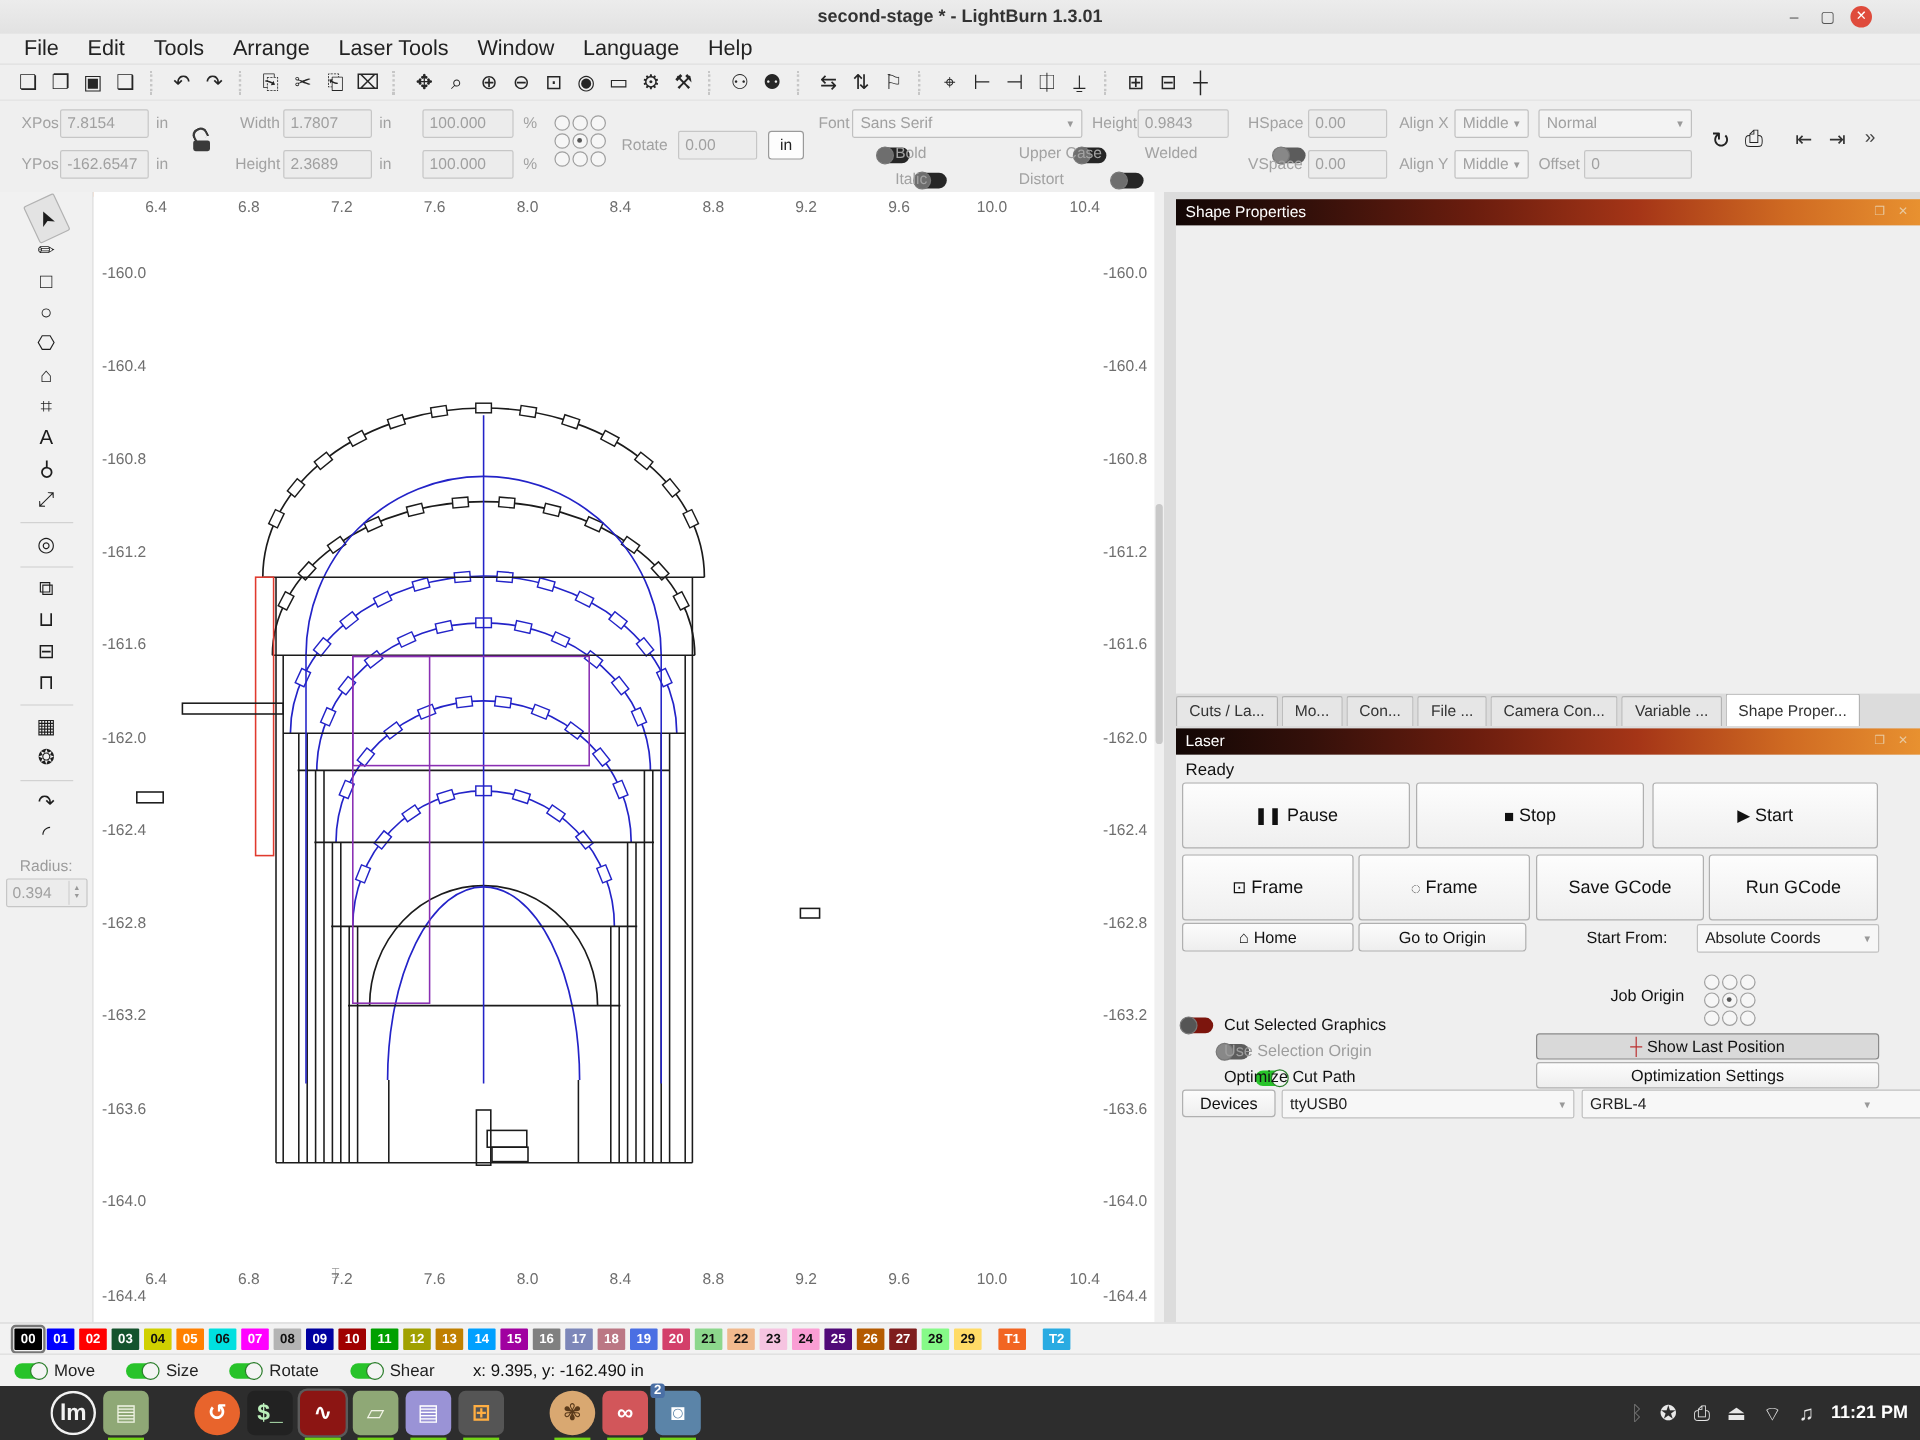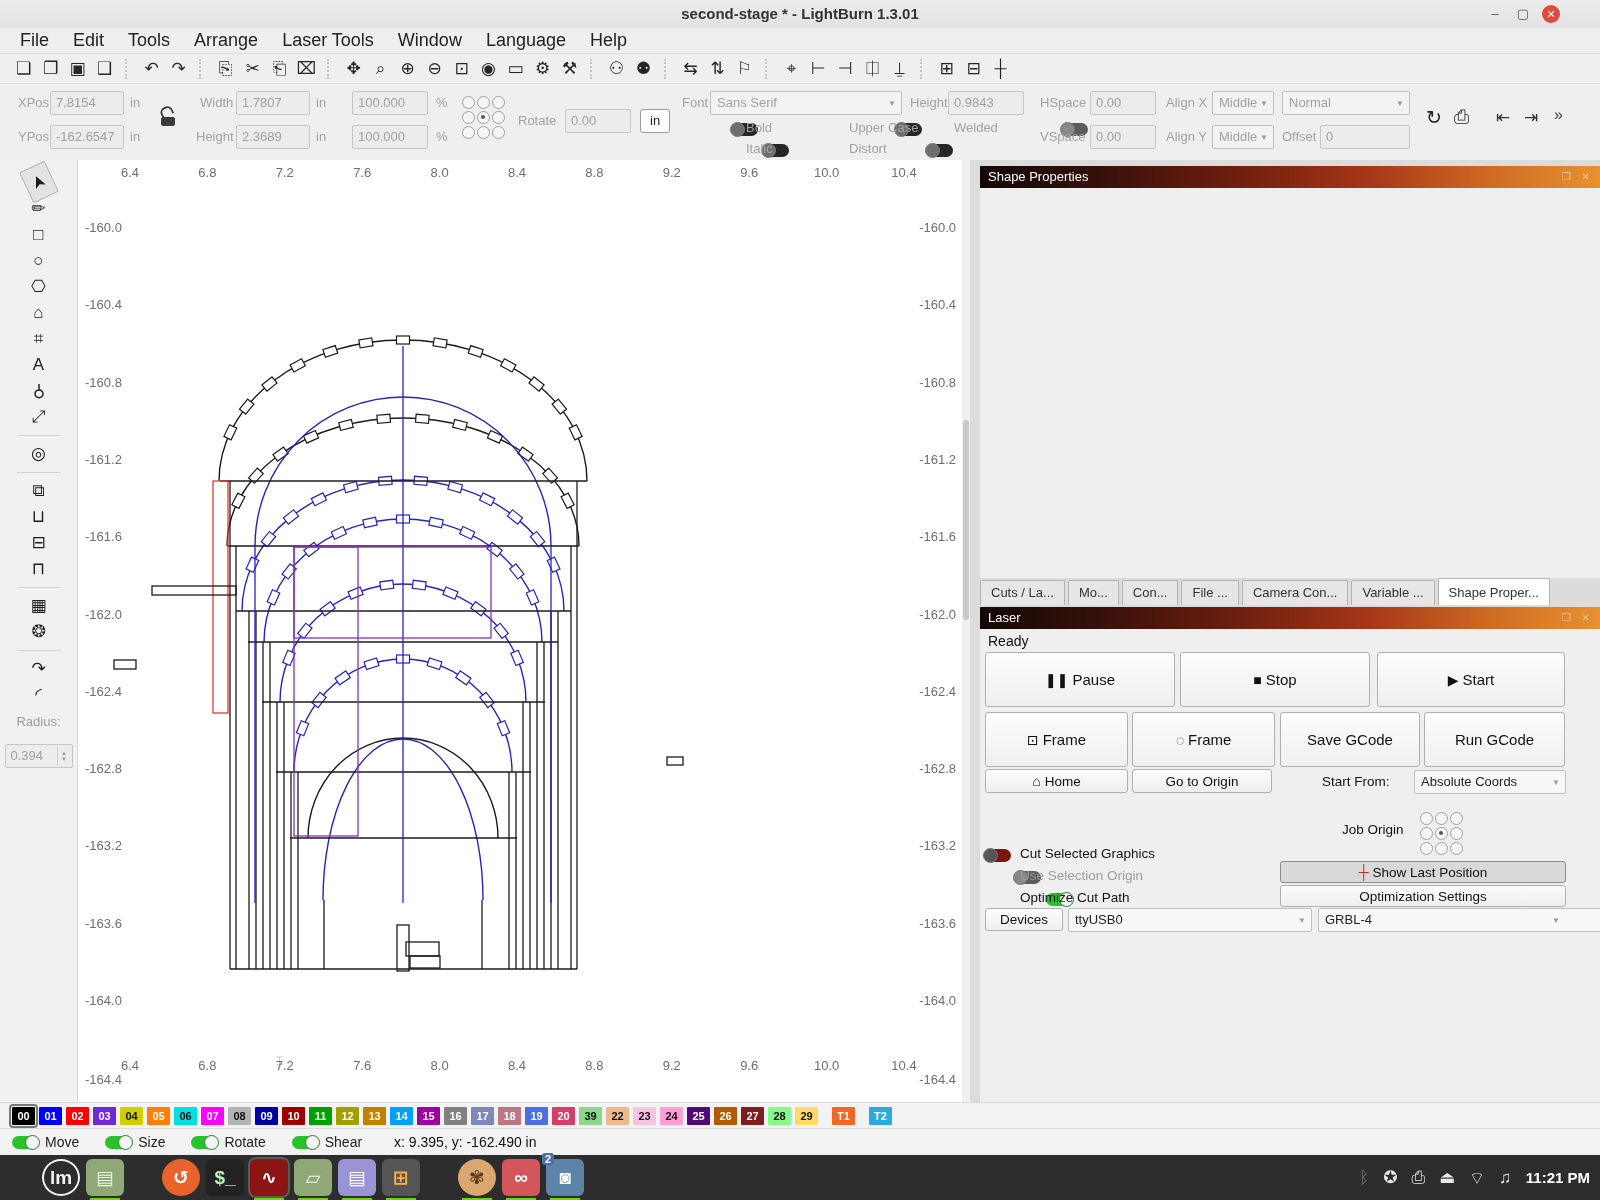--- a/index.html
+++ b/index.html
@@ -47,21 +47,21 @@
   .grid9{display:grid;grid-template-columns:repeat(3,14px);grid-template-rows:repeat(3,14px);gap:1px;}
   .grid9 b{width:11px;height:11px;border:1px solid #9f9f9f;border-radius:50%;background:#f6f6f6;position:relative;}
   .grid9 b.sel::after{content:"";position:absolute;left:2.5px;top:2.5px;width:4px;height:4px;border-radius:50%;background:#555;}
   
   #tools{left:0;top:160px;width:78px;height:942px;background:#f1f1f1;border-right:1px solid #d9d9d9;
          display:flex;flex-direction:column;align-items:center;padding-top:8px;box-sizing:border-box;}
   .tool{width:32px;height:26px;text-align:center;font-size:17px;line-height:26px;color:#1d1d1d;}
   .tool.active{background:#e3e3e3;border:1px solid #b2b2b2;border-radius:2px;}
   .tsep{width:44px;border-top:1px solid #d2d2d2;margin:5px 0;}
   #radius-label{font-size:13px;color:#9c9c9c;margin-top:6px;}
-  #radius-field{position:relative;width:68px;margin-top:15px;}
+  #radius-field{position:relative;width:68px;margin-top:3px;}
   
   #canvas{left:78px;top:160px;width:892px;height:942px;background:#ffffff;}
   .rlabel{position:absolute;font-size:13px;color:#6e6e6e;white-space:nowrap;}
   #vscroll{position:absolute;right:0;top:0;width:8px;height:942px;background:#f0f0f0;}
   #vthumb{position:absolute;right:1px;top:260px;width:6px;height:200px;background:#c9c9c9;border-radius:3px;}
   
   #rightpanel{left:970px;top:160px;width:630px;height:942px;background:#dcdcdc;}
   .panelbg{position:absolute;left:10px;width:620px;background:#efefef;}
   .dockbar{position:absolute;left:10px;width:620px;height:22px;color:#fff;font-size:13px;line-height:22px;
            padding-left:8px;box-sizing:border-box;
@@ -466,39 +466,39 @@
         <span>Devices</span>
       </div>
     <span class="abs combo dk" style="left:98px;top:748px;width:244px;">ttyUSB0</span><span class="abs caret" style="left:328px;top:756px;">▼</span>
     <span class="abs combo dk" style="left:348px;top:748px;width:288px;">GRBL-4</span><span class="abs caret" style="left:582px;top:756px;">▼</span>
   </div>
 
   <div id="palettebar" class="abs">
       <span class="swatch selected" style="background: rgb(0, 0, 0); color: rgb(255, 255, 255);">00</span>
       <span class="swatch" style="background: rgb(0, 0, 255); color: rgb(255, 255, 255);">01</span>
       <span class="swatch" style="background: rgb(255, 0, 0); color: rgb(255, 255, 255);">02</span>
-      <span class="swatch" style="background: #6d28d9; color: rgb(255, 255, 255);">03</span>
+      <span class="swatch" style="background: #14532d; color: rgb(255, 255, 255);">03</span>
       <span class="swatch" style="background: rgb(208, 208, 0); color: rgb(17, 17, 17);">04</span>
       <span class="swatch" style="background: rgb(255, 128, 0); color: rgb(255, 255, 255);">05</span>
       <span class="swatch" style="background: rgb(0, 224, 224); color: rgb(17, 17, 17);">06</span>
       <span class="swatch" style="background: rgb(255, 0, 255); color: rgb(255, 255, 255);">07</span>
       <span class="swatch" style="background: rgb(180, 180, 180); color: rgb(17, 17, 17);">08</span>
       <span class="swatch" style="background: rgb(0, 0, 160); color: rgb(255, 255, 255);">09</span>
       <span class="swatch" style="background: rgb(160, 0, 0); color: rgb(255, 255, 255);">10</span>
       <span class="swatch" style="background: rgb(0, 160, 0); color: rgb(255, 255, 255);">11</span>
       <span class="swatch" style="background: rgb(160, 160, 0); color: rgb(255, 255, 255);">12</span>
       <span class="swatch" style="background: rgb(192, 128, 0); color: rgb(255, 255, 255);">13</span>
       <span class="swatch" style="background: rgb(0, 160, 255); color: rgb(255, 255, 255);">14</span>
       <span class="swatch" style="background: rgb(160, 0, 160); color: rgb(255, 255, 255);">15</span>
       <span class="swatch" style="background: rgb(128, 128, 128); color: rgb(255, 255, 255);">16</span>
       <span class="swatch" style="background: rgb(125, 135, 185); color: rgb(255, 255, 255);">17</span>
       <span class="swatch" style="background: rgb(187, 119, 132); color: rgb(255, 255, 255);">18</span>
       <span class="swatch" style="background: rgb(74, 111, 227); color: rgb(255, 255, 255);">19</span>
       <span class="swatch" style="background: rgb(211, 63, 106); color: rgb(255, 255, 255);">20</span>
-      <span class="swatch" style="background: rgb(140, 215, 140); color: rgb(17, 17, 17);">39</span>
+      <span class="swatch" style="background: rgb(140, 215, 140); color: rgb(17, 17, 17);">21</span>
       <span class="swatch" style="background: rgb(240, 185, 141); color: rgb(17, 17, 17);">22</span>
       <span class="swatch" style="background: rgb(246, 196, 225); color: rgb(17, 17, 17);">23</span>
       <span class="swatch" style="background: rgb(250, 158, 212); color: rgb(17, 17, 17);">24</span>
       <span class="swatch" style="background: rgb(80, 10, 120); color: rgb(255, 255, 255);">25</span>
       <span class="swatch" style="background: rgb(180, 90, 0); color: rgb(255, 255, 255);">26</span>
       <span class="swatch" style="background: #7f1d1d; color: rgb(255, 255, 255);">27</span>
       <span class="swatch" style="background: rgb(134, 250, 136); color: rgb(17, 17, 17);">28</span>
       <span class="swatch" style="background: rgb(255, 219, 102); color: rgb(17, 17, 17);">29</span>
       <span class="swatch" style="background: rgb(242, 101, 34); color: rgb(255, 255, 255); margin-left: 10px;">T1</span>
       <span class="swatch" style="background: rgb(41, 171, 226); color: rgb(255, 255, 255); margin-left: 10px;">T2</span>

